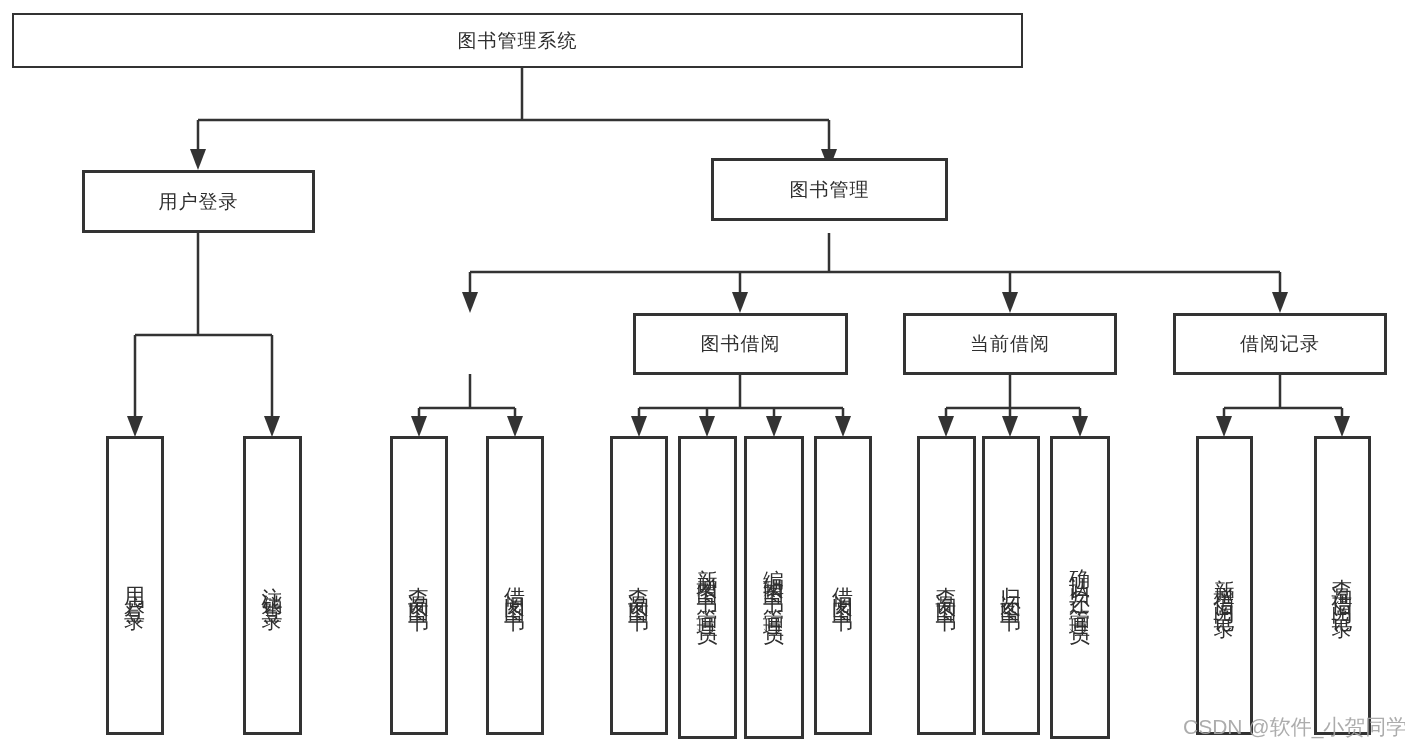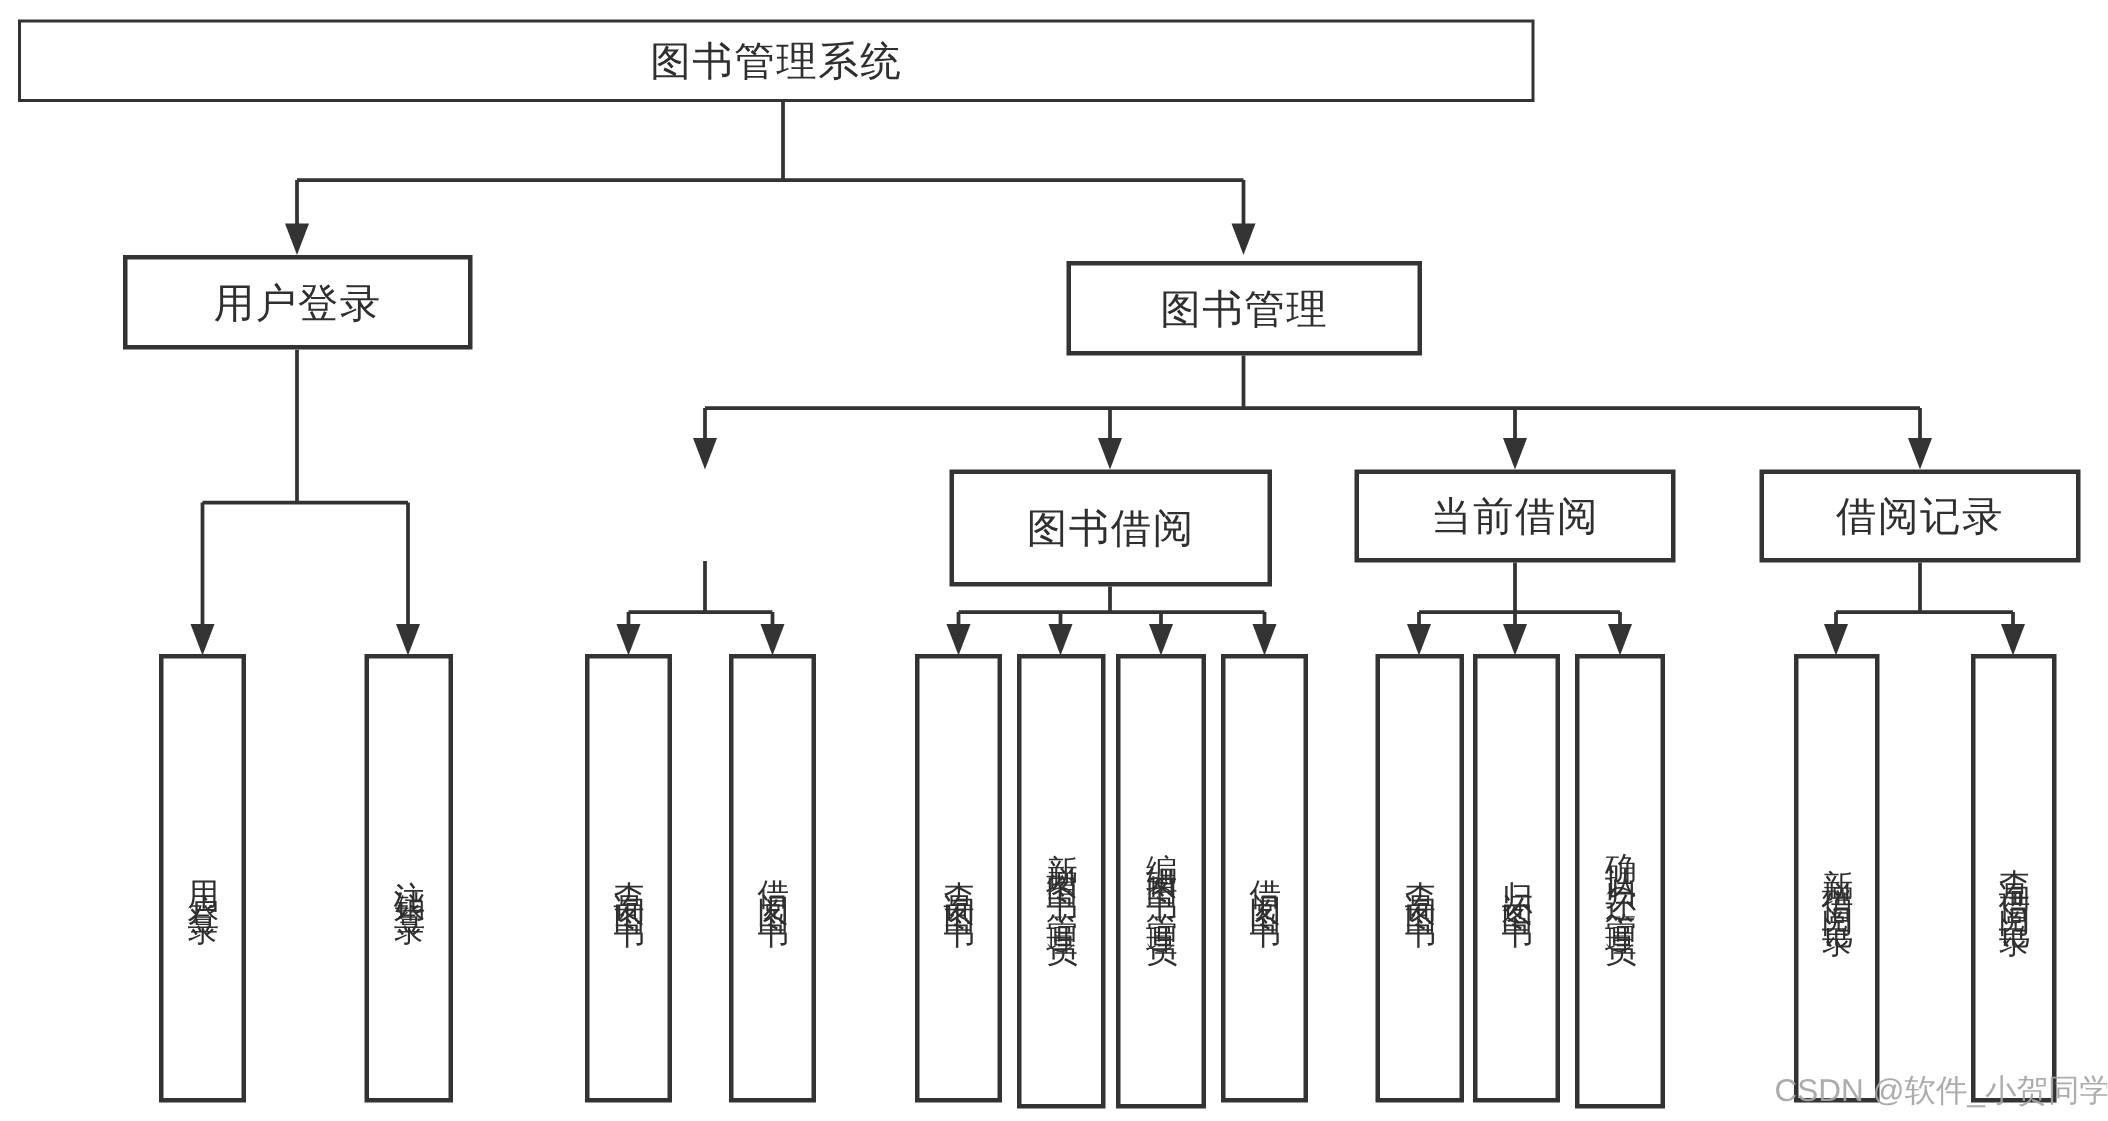--- a/index.html
+++ b/index.html
@@ -28,21 +28,21 @@
     border: 3px solid #333333;
     display: flex;
     align-items: center;
     justify-content: center;
     color: #2f2f2f;
   }
   .node.root-box {
     border-width: 2px;
   }
   .node.h span {
-    font-size: 27px;
+    font-size: 19px;
     letter-spacing: 1px;
     white-space: nowrap;
     text-align: center;
   }
   .node.v span {
     writing-mode: vertical-rl;
     text-orientation: mixed;
     font-size: 21px;
     letter-spacing: 8px;
     line-height: 1;
@@ -104,25 +104,25 @@
     </g>
   </svg>
 
   <div class="node h root-box" style="left:12px; top:13px; width:1011px; height:55px;">
     <span>图书管理系统</span>
   </div>
 
   <div class="node h" style="left:82px; top:170px; width:233px; height:63px;">
     <span>用户登录</span>
   </div>
-  <div class="node h" style="left:711px; top:174px; width:237px; height:63px;">
+  <div class="node h" style="left:711px; top:158px; width:237px; height:63px;">
     <span>图书管理</span>
   </div>
 
-  <div class="node h" style="left:633px; top:313px; width:215px; height:78px;">
+  <div class="node h" style="left:633px; top:313px; width:215px; height:62px;">
     <span>图书借阅</span>
   </div>
   <div class="node h" style="left:903px; top:313px; width:214px; height:62px;">
     <span>当前借阅</span>
   </div>
   <div class="node h" style="left:1173px; top:313px; width:214px; height:62px;">
     <span>借阅记录</span>
   </div>
 
   <div class="node v" style="left:106px; top:436px; width:58px; height:299px;">

